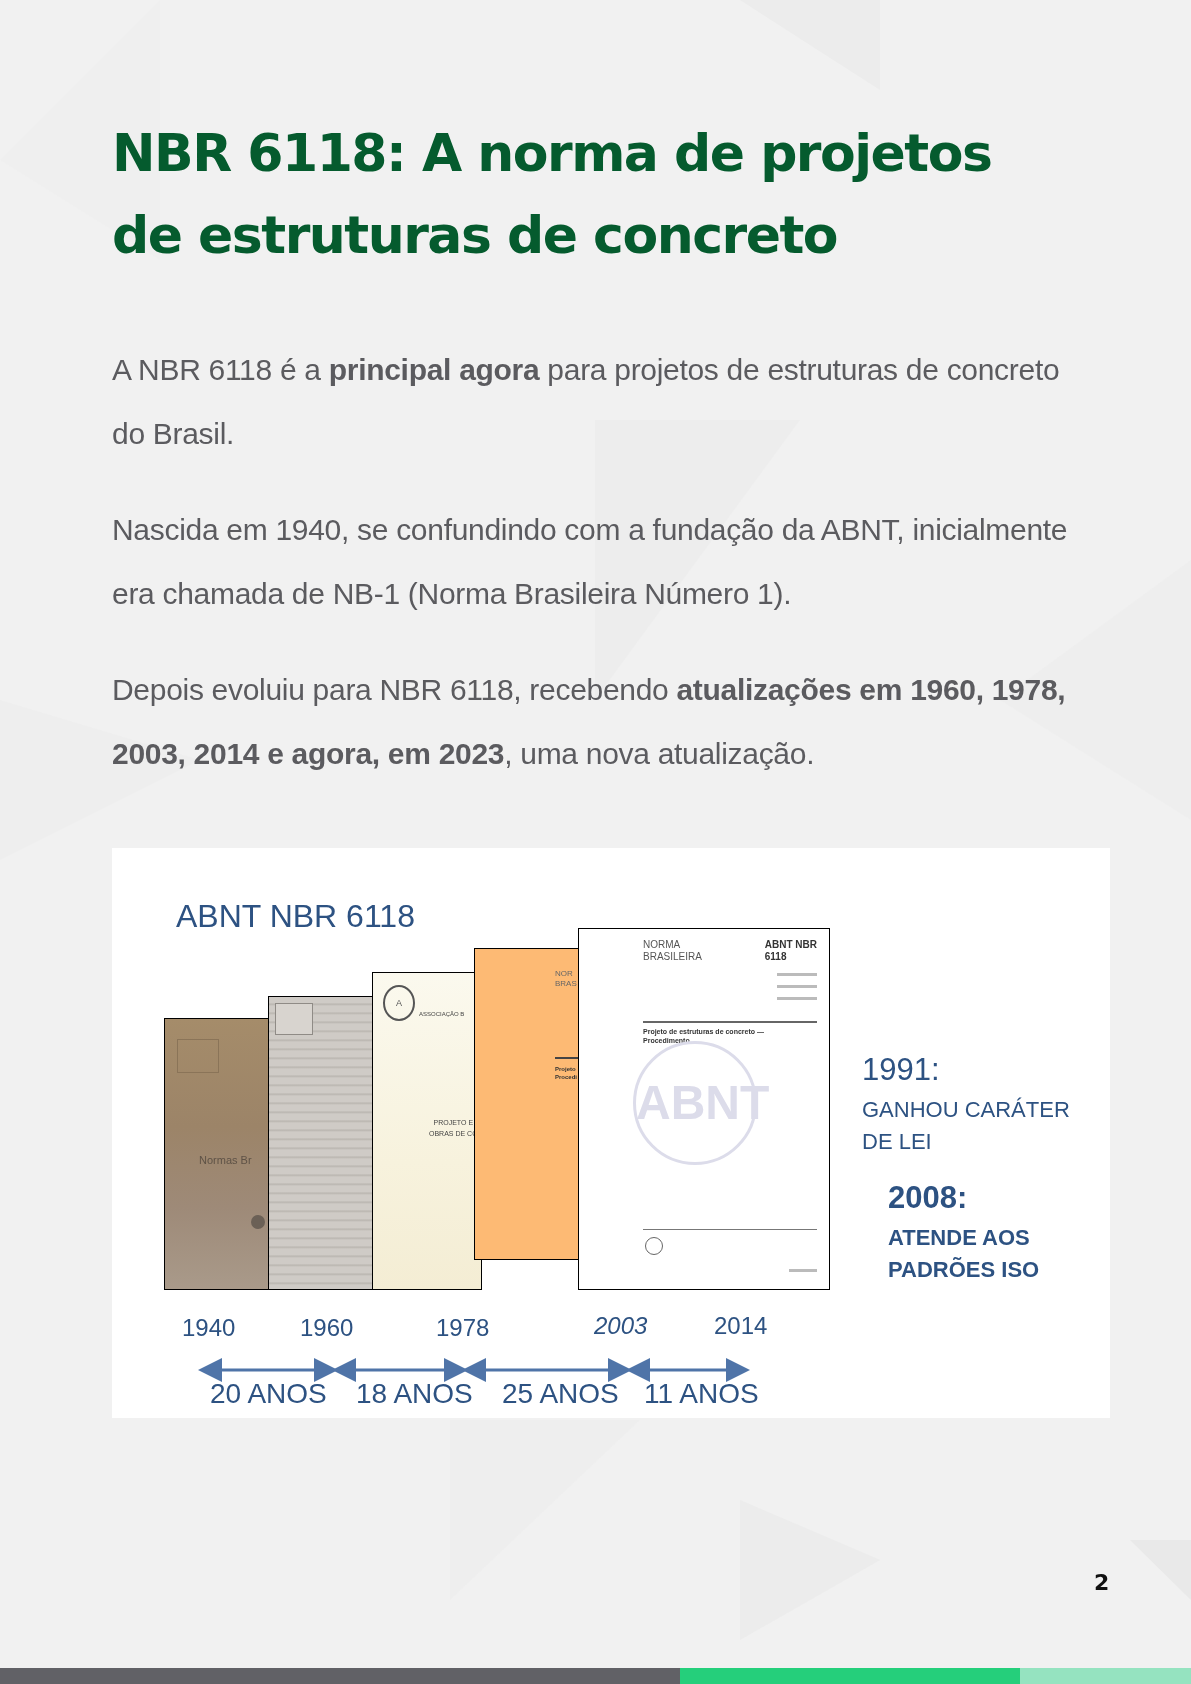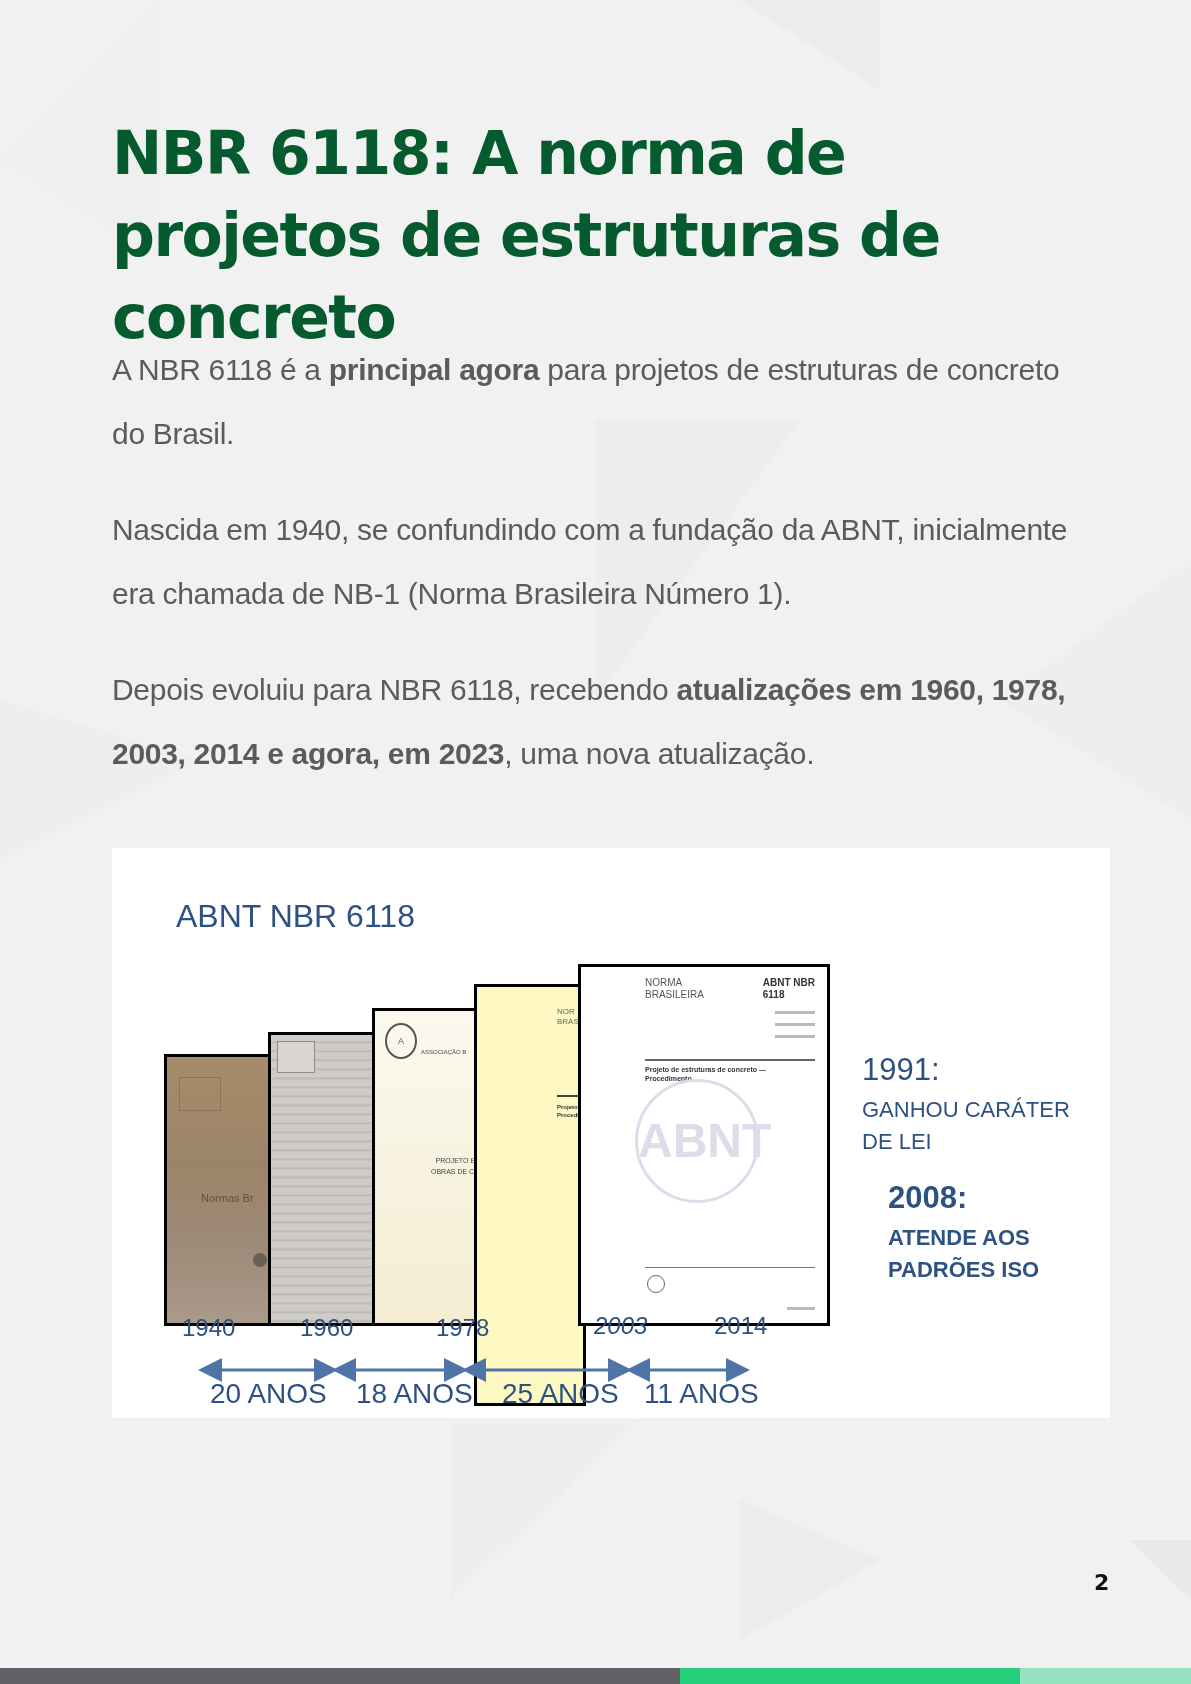--- a/index.html
+++ b/index.html
@@ -5,57 +5,57 @@
   html, body { margin: 0; padding: 0; }
   body {
     width: 1191px; height: 1684px; position: relative; overflow: hidden;
     background: #f1f1f1;
     font-family: "Liberation Sans", "DejaVu Sans", sans-serif;
   }
   .page-title {
     position: absolute; left: 112px; top: 112px; width: 960px;
     margin: 0; color: #055b2e; font-weight: 700;
     font-family: "DejaVu Sans", sans-serif;
-    font-size: 60px; line-height: 82px; letter-spacing: -1.5px;
+    font-size: 52px; line-height: 82px; letter-spacing: -1.5px;
   }
   .para {
     position: absolute; left: 112px; width: 980px; margin: 0;
     color: #5b5b5f; font-size: 30px; line-height: 64px;
     font-family: "Liberation Sans", sans-serif; letter-spacing: -0.3px;
   }
   .para b { font-weight: 700; color: #5b5b5f; }
   #p1 { top: 338px; }
   #p2 { top: 498px; }
   #p3 { top: 658px; }
 
   .figure {
     position: absolute; left: 112px; top: 848px; width: 998px; height: 570px;
     background: #ffffff;
   }
   .fig-title {
     position: absolute; left: 64px; top: 50px; color: #2d5282;
     font-family: "Liberation Sans", sans-serif; font-size: 32px;
   }
   .doc {
-    position: absolute; border: 3px solid #000000; box-sizing: border-box; overflow: hidden; margin-top: 36px;
+    position: absolute; border: 1px solid #000000; box-sizing: border-box; overflow: hidden;
   }
   .doc1 { left: 52px; top: 170px; width: 110px; height: 272px;
     background: linear-gradient(180deg,#a58c6a 0%,#9c8468 40%,#9e8a78 70%,#a99a8a 100%); }
   .doc1 .stamp { position: absolute; left: 12px; top: 20px; width: 40px; height: 32px; border: 1px solid #8a7458; }
   .doc1 .label { position: absolute; left: 34px; top: 135px; font-size: 11px; color: #5e5246; }
   .doc1 .seal { position: absolute; left: 86px; top: 196px; width: 14px; height: 14px; border-radius: 50%; background: #6b6056; }
   .doc2 { left: 156px; top: 148px; width: 110px; height: 294px;
     background: repeating-linear-gradient(180deg,#cfcbc6 0px,#cfcbc6 6px,#b8b4ae 7px,#cfcbc6 9px); }
   .doc2 .box { position: absolute; left: 6px; top: 6px; width: 36px; height: 30px; border: 1px solid #8f8b86; background: #d8d4cf; }
   .doc3 { left: 260px; top: 124px; width: 110px; height: 318px;
     background: linear-gradient(180deg,#fbf9ee 0%,#f7f2dd 60%,#f4edd4 100%); }
   .doc3 .abnt-seal { position: absolute; left: 10px; top: 12px; width: 28px; height: 32px; border: 2px solid #555; border-radius: 50%; font-size: 9px; text-align: center; line-height: 32px; color: #555; }
   .doc3 .assoc { position: absolute; left: 46px; top: 38px; font-size: 6px; color: #444; white-space: nowrap; }
   .doc3 .proj { position: absolute; left: 56px; top: 144px; font-size: 7px; color: #444; white-space: nowrap; line-height: 11px; text-align: center; }
-  .doc4 { left: 362px; top: 100px; width: 112px; height: 422px; background: #fef9c3; }
+  .doc4 { left: 362px; top: 100px; width: 112px; height: 312px; background: #fdba74; }
   .doc4 .nor { position: absolute; left: 80px; top: 20px; font-size: 8px; color: #666; line-height: 10px; }
   .doc4 .rule { position: absolute; left: 80px; top: 108px; width: 40px; border-top: 2px solid #444; }
   .doc4 .proj { position: absolute; left: 80px; top: 116px; font-size: 6px; color: #333; font-weight: 700; line-height: 8px; }
   .doc5 { left: 466px; top: 80px; width: 252px; height: 362px; background: #fff; }
   .doc5 .norma { position: absolute; left: 64px; top: 10px; font-size: 10px; color: #555; line-height: 12px; }
   .doc5 .abntnbr { position: absolute; right: 12px; top: 10px; font-size: 10px; color: #333; font-weight: 700; text-align: left; line-height: 12px; }
   .doc5 .meta { position: absolute; right: 12px; top: 44px; width: 40px; }
   .doc5 .meta div { height: 3px; background: #bbb; margin-bottom: 9px; }
   .doc5 .rule1 { position: absolute; left: 64px; right: 12px; top: 92px; border-top: 2px solid #666; }
   .doc5 .ptitle { position: absolute; left: 64px; top: 98px; font-size: 7px; color: #333; font-weight: 700; line-height: 9px; }

